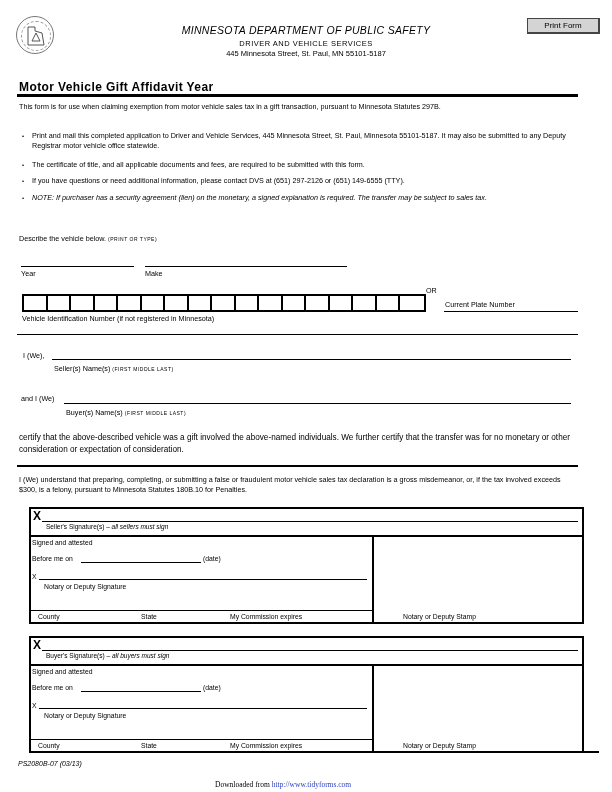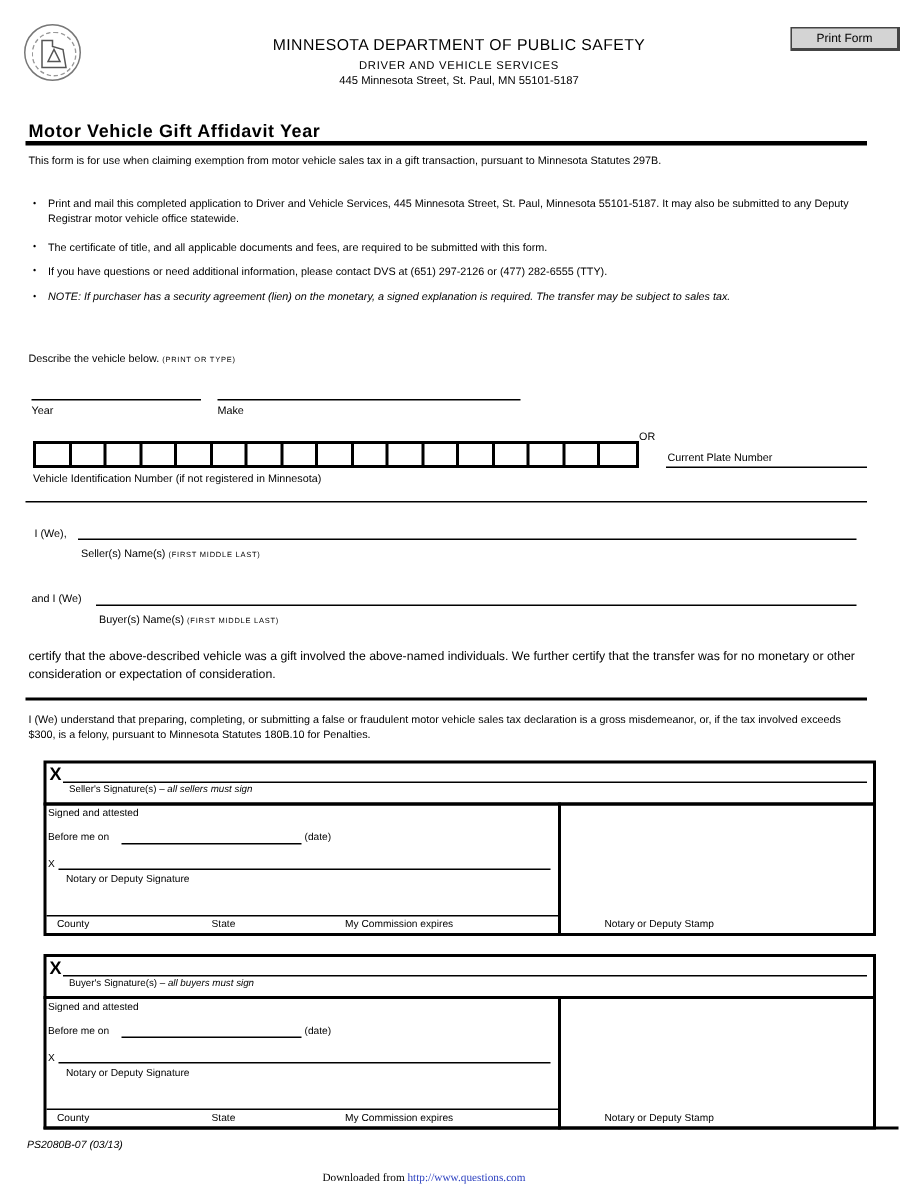--- a/index.html
+++ b/index.html
@@ -1,21 +1,21 @@
 <!DOCTYPE html>
 <html><head>
 <meta charset="utf-8">
 <style>
   * { box-sizing: border-box; margin: 0; padding: 0; }
   body { width: 612px; height: 792px; background: #fff; position: relative; font-family: "Liberation Sans", sans-serif; color: #000; overflow: hidden; }
   .abs { position: absolute; }
   .seal { left: 16px; top: 16px; width: 38px; height: 38px; border-radius: 50%; border: 1px solid #777; }
   .seal::before { content: ""; position: absolute; left: 4px; top: 4px; width: 28px; height: 28px; border-radius: 50%; border: 1px dashed #999; }
   .seal svg { position: absolute; left: 9px; top: 8px; }
-  .hdr1 { left: 0; width: 612px; top: 24px; text-align: center; font-size: 10.5px; letter-spacing: 0.3px; }
+  .hdr1 { left: 0; width: 612px; top: 24px; text-align: center; font-size: 10.5px; letter-spacing: 0.3px; font-style: italic; }
   .hdr2 { left: 0; width: 612px; top: 39px; text-align: center; font-size: 7.5px; letter-spacing: 0.5px; }
   .hdr3 { left: 0; width: 612px; top: 49px; text-align: center; font-size: 7.5px; }
   .print-btn { left: 514px; top: 18px; width: 73px; height: 16px; background: #d4d4d4; border: 1px solid #444; border-right-width: 2px; border-bottom-width: 2px; font-size: 8px; text-align: center; line-height: 14px; font-family: "Liberation Sans", sans-serif; margin-left: 13px; }
   .title { left: 19px; top: 80px; font-size: 12px; font-weight: bold; letter-spacing: 0.4px; }
   .rule-thick { left: 17px; width: 561px; height: 3px; background: #000; }
   .rule-thin { left: 17px; width: 561px; height: 2px; background: #000; }
   .small { font-size: 7.2px; line-height: 10px; }
   .intro { left: 19px; top: 102px; width: 555px; }
   .bullet { left: 22px; width: 555px; }
   .bullet .dot { position: absolute; left: 0; top: 0; font-size: 6px; }
@@ -53,21 +53,21 @@
 <div class="abs bullet small" style="top:131px;">
   <span class="dot">•</span>
   <span class="txt">Print and mail this completed application to Driver and Vehicle Services, 445 Minnesota Street, St. Paul, Minnesota 55101-5187.  It may also be submitted to any Deputy Registrar motor vehicle office statewide.</span>
 </div>
 <div class="abs bullet small" style="top:160px;">
   <span class="dot">•</span>
   <span class="txt">The certificate of title, and all applicable documents and fees, are required to be submitted with this form.</span>
 </div>
 <div class="abs bullet small" style="top:176px;">
   <span class="dot">•</span>
-  <span class="txt">If you have questions or need additional information, please contact DVS at (651) 297-2126 or (477) 282-6555 (TTY).</span>
+  <span class="txt">If you have questions or need additional information, please contact DVS at (651) 297-2126 or (651) 149-6555 (TTY).</span>
 </div>
 <div class="abs bullet small italic" style="top:193px;">
   <span class="dot">•</span>
   <span class="txt">NOTE:  If purchaser has a security agreement (lien) on the monetary, a signed explanation is required.  The transfer may be subject to sales tax.</span>
 </div>
 
 <div class="abs small" style="left:19px; top:234px;">
   <span>Describe the vehicle below.</span>
   <span class="sc">(PRINT OR TYPE)</span>
 </div>
@@ -163,14 +163,14 @@
 <div class="abs notary-row" style="left:44px; top:712px;">Notary or Deputy Signature</div>
 <div class="abs line" style="left:31px; top:739px; width:341px;"></div>
 <div class="abs notary-row" style="left:38px; top:742px;">County</div>
 <div class="abs notary-row" style="left:141px; top:742px;">State</div>
 <div class="abs notary-row" style="left:230px; top:742px;">My  Commission expires</div>
 <div class="abs notary-row" style="left:403px; top:742px;">Notary or Deputy Stamp</div>
 
 <div class="abs rule-thick" style="left:29px; width:570px; top:751px; height:2px;"></div>
 <div class="abs italic" style="left:18px; top:760px; font-size:7px;">PS2080B-07 (03/13)</div>
 <div class="abs" style="left:215px; top:780px; font-size:7.5px; font-family: 'Liberation Serif', serif;">
-  <span>Downloaded from </span><a style="color:#2a3fbf; text-decoration:none;">http://www.questions.com</a>
+  <span>Downloaded from </span><a style="color:#2a3fbf; text-decoration:none;">http://www.tidyforms.com</a>
 </div>
 
 </body></html>

